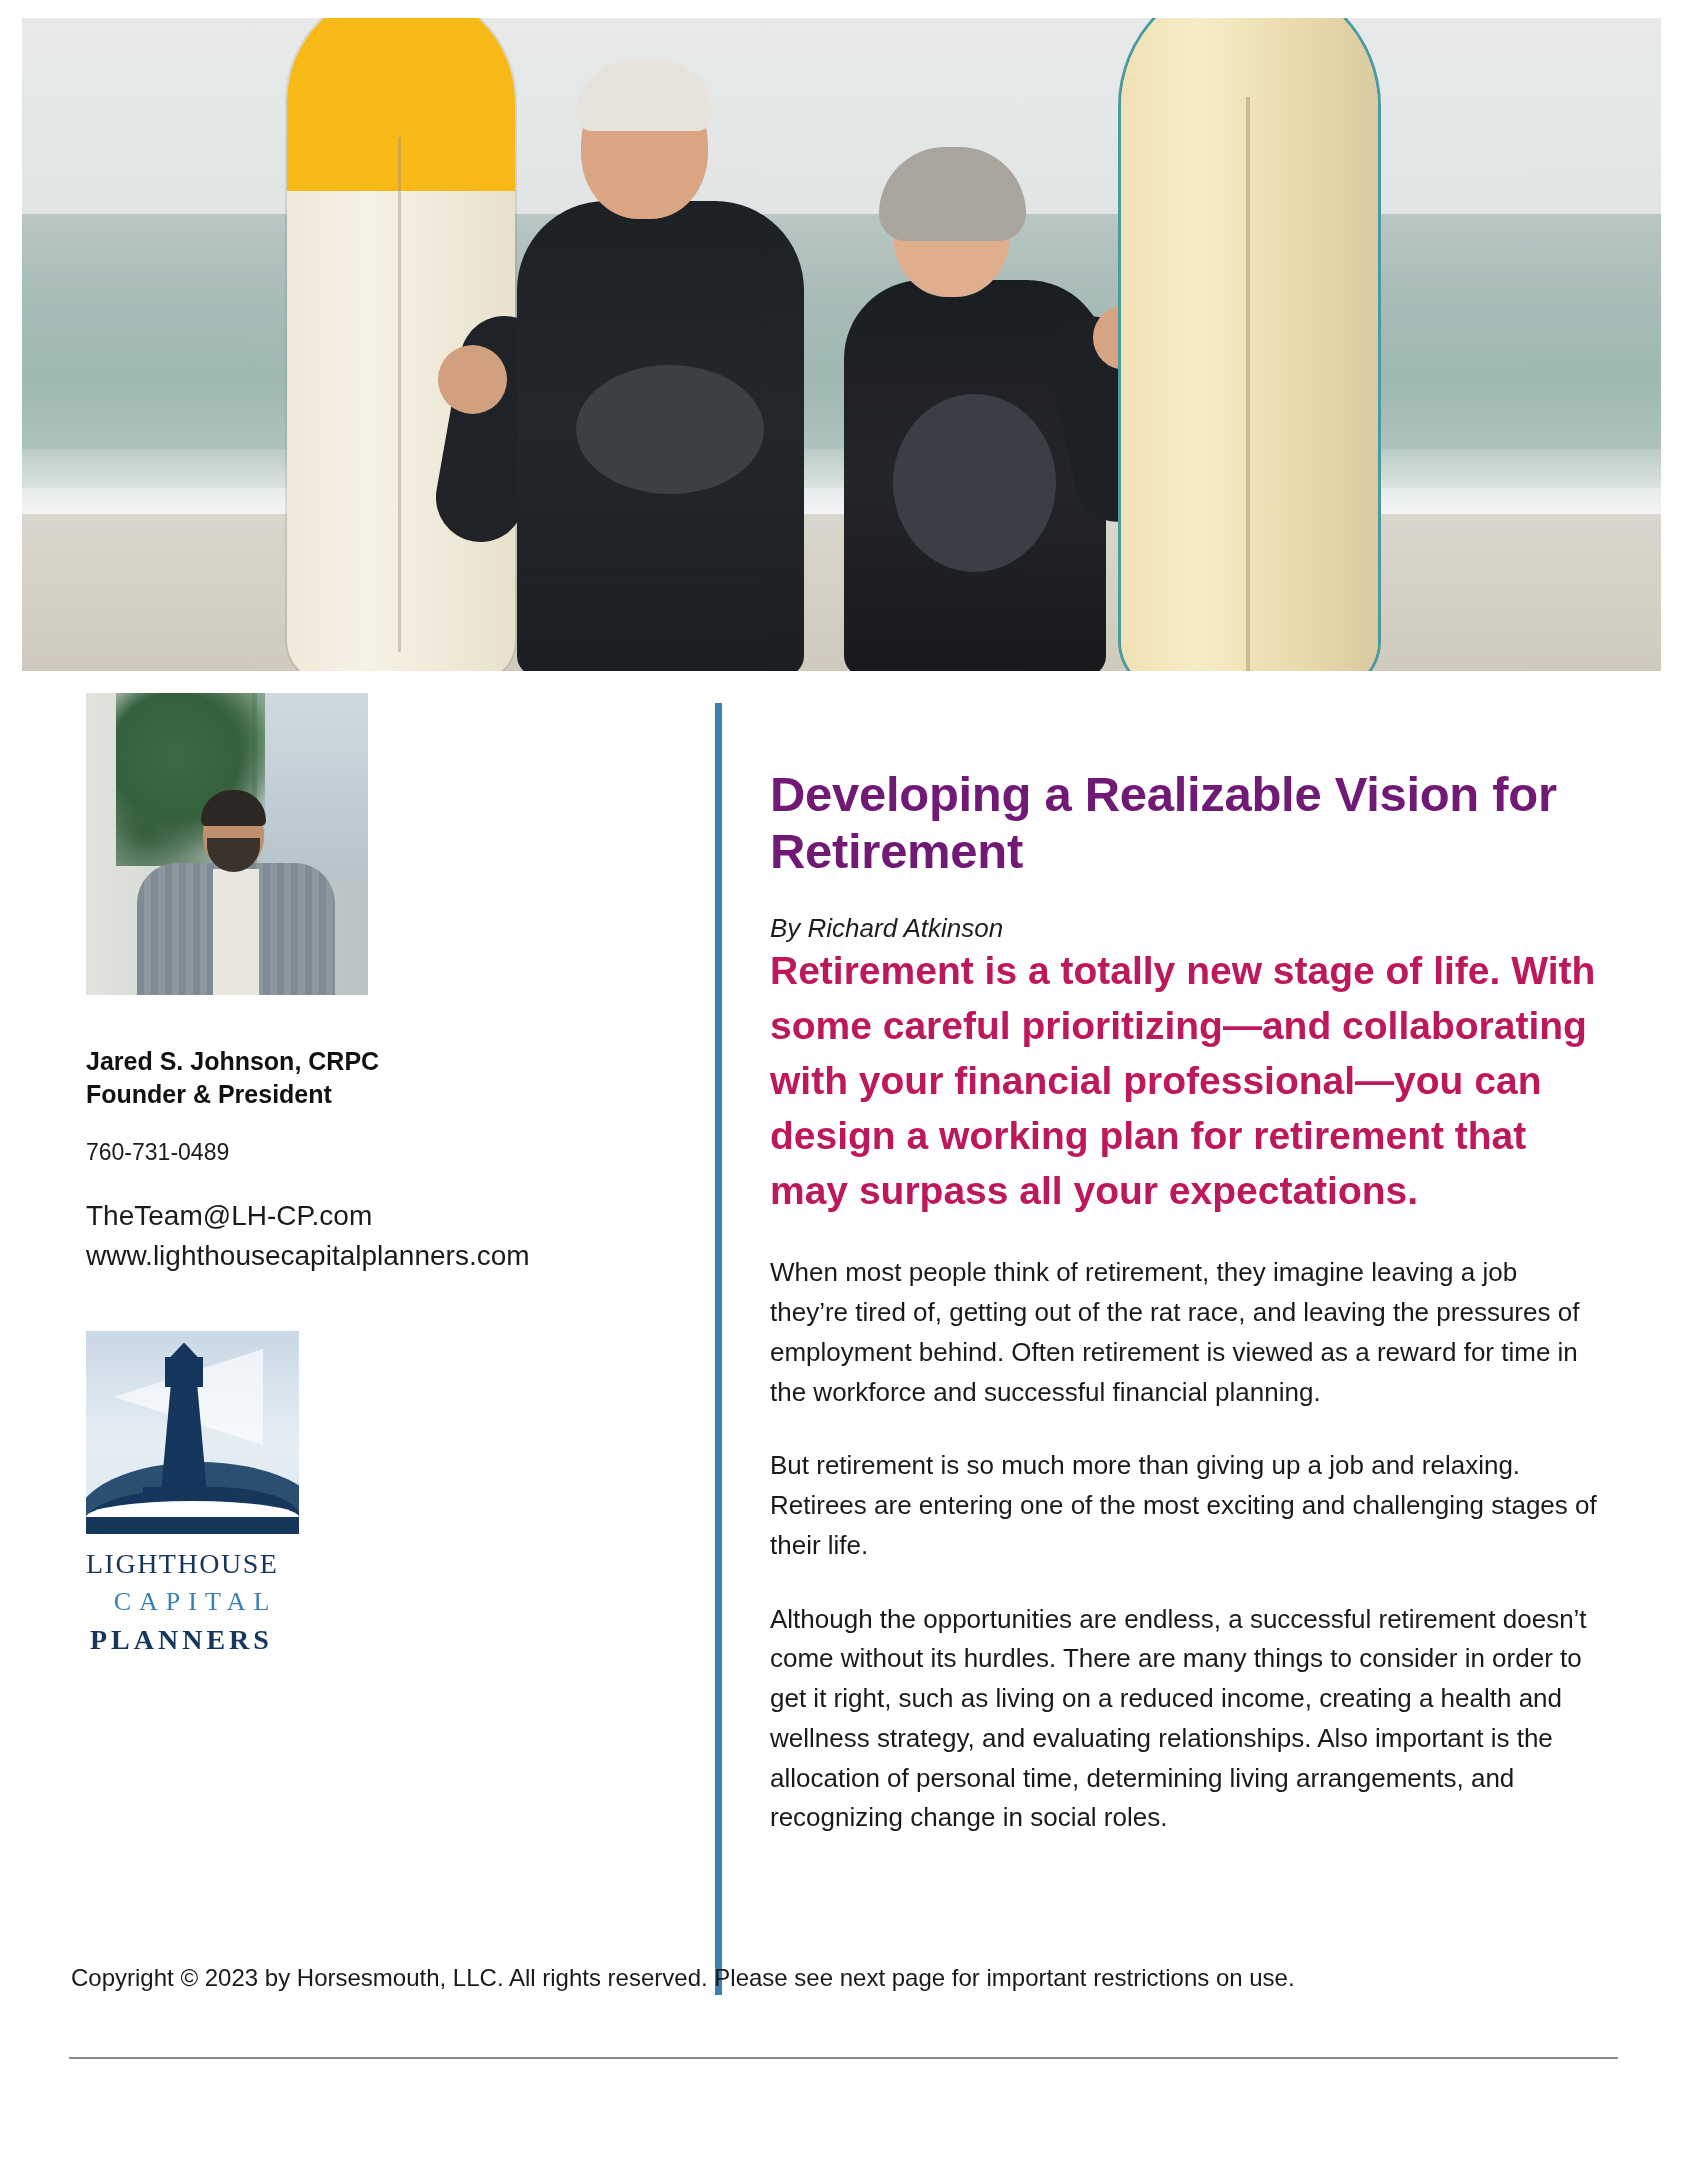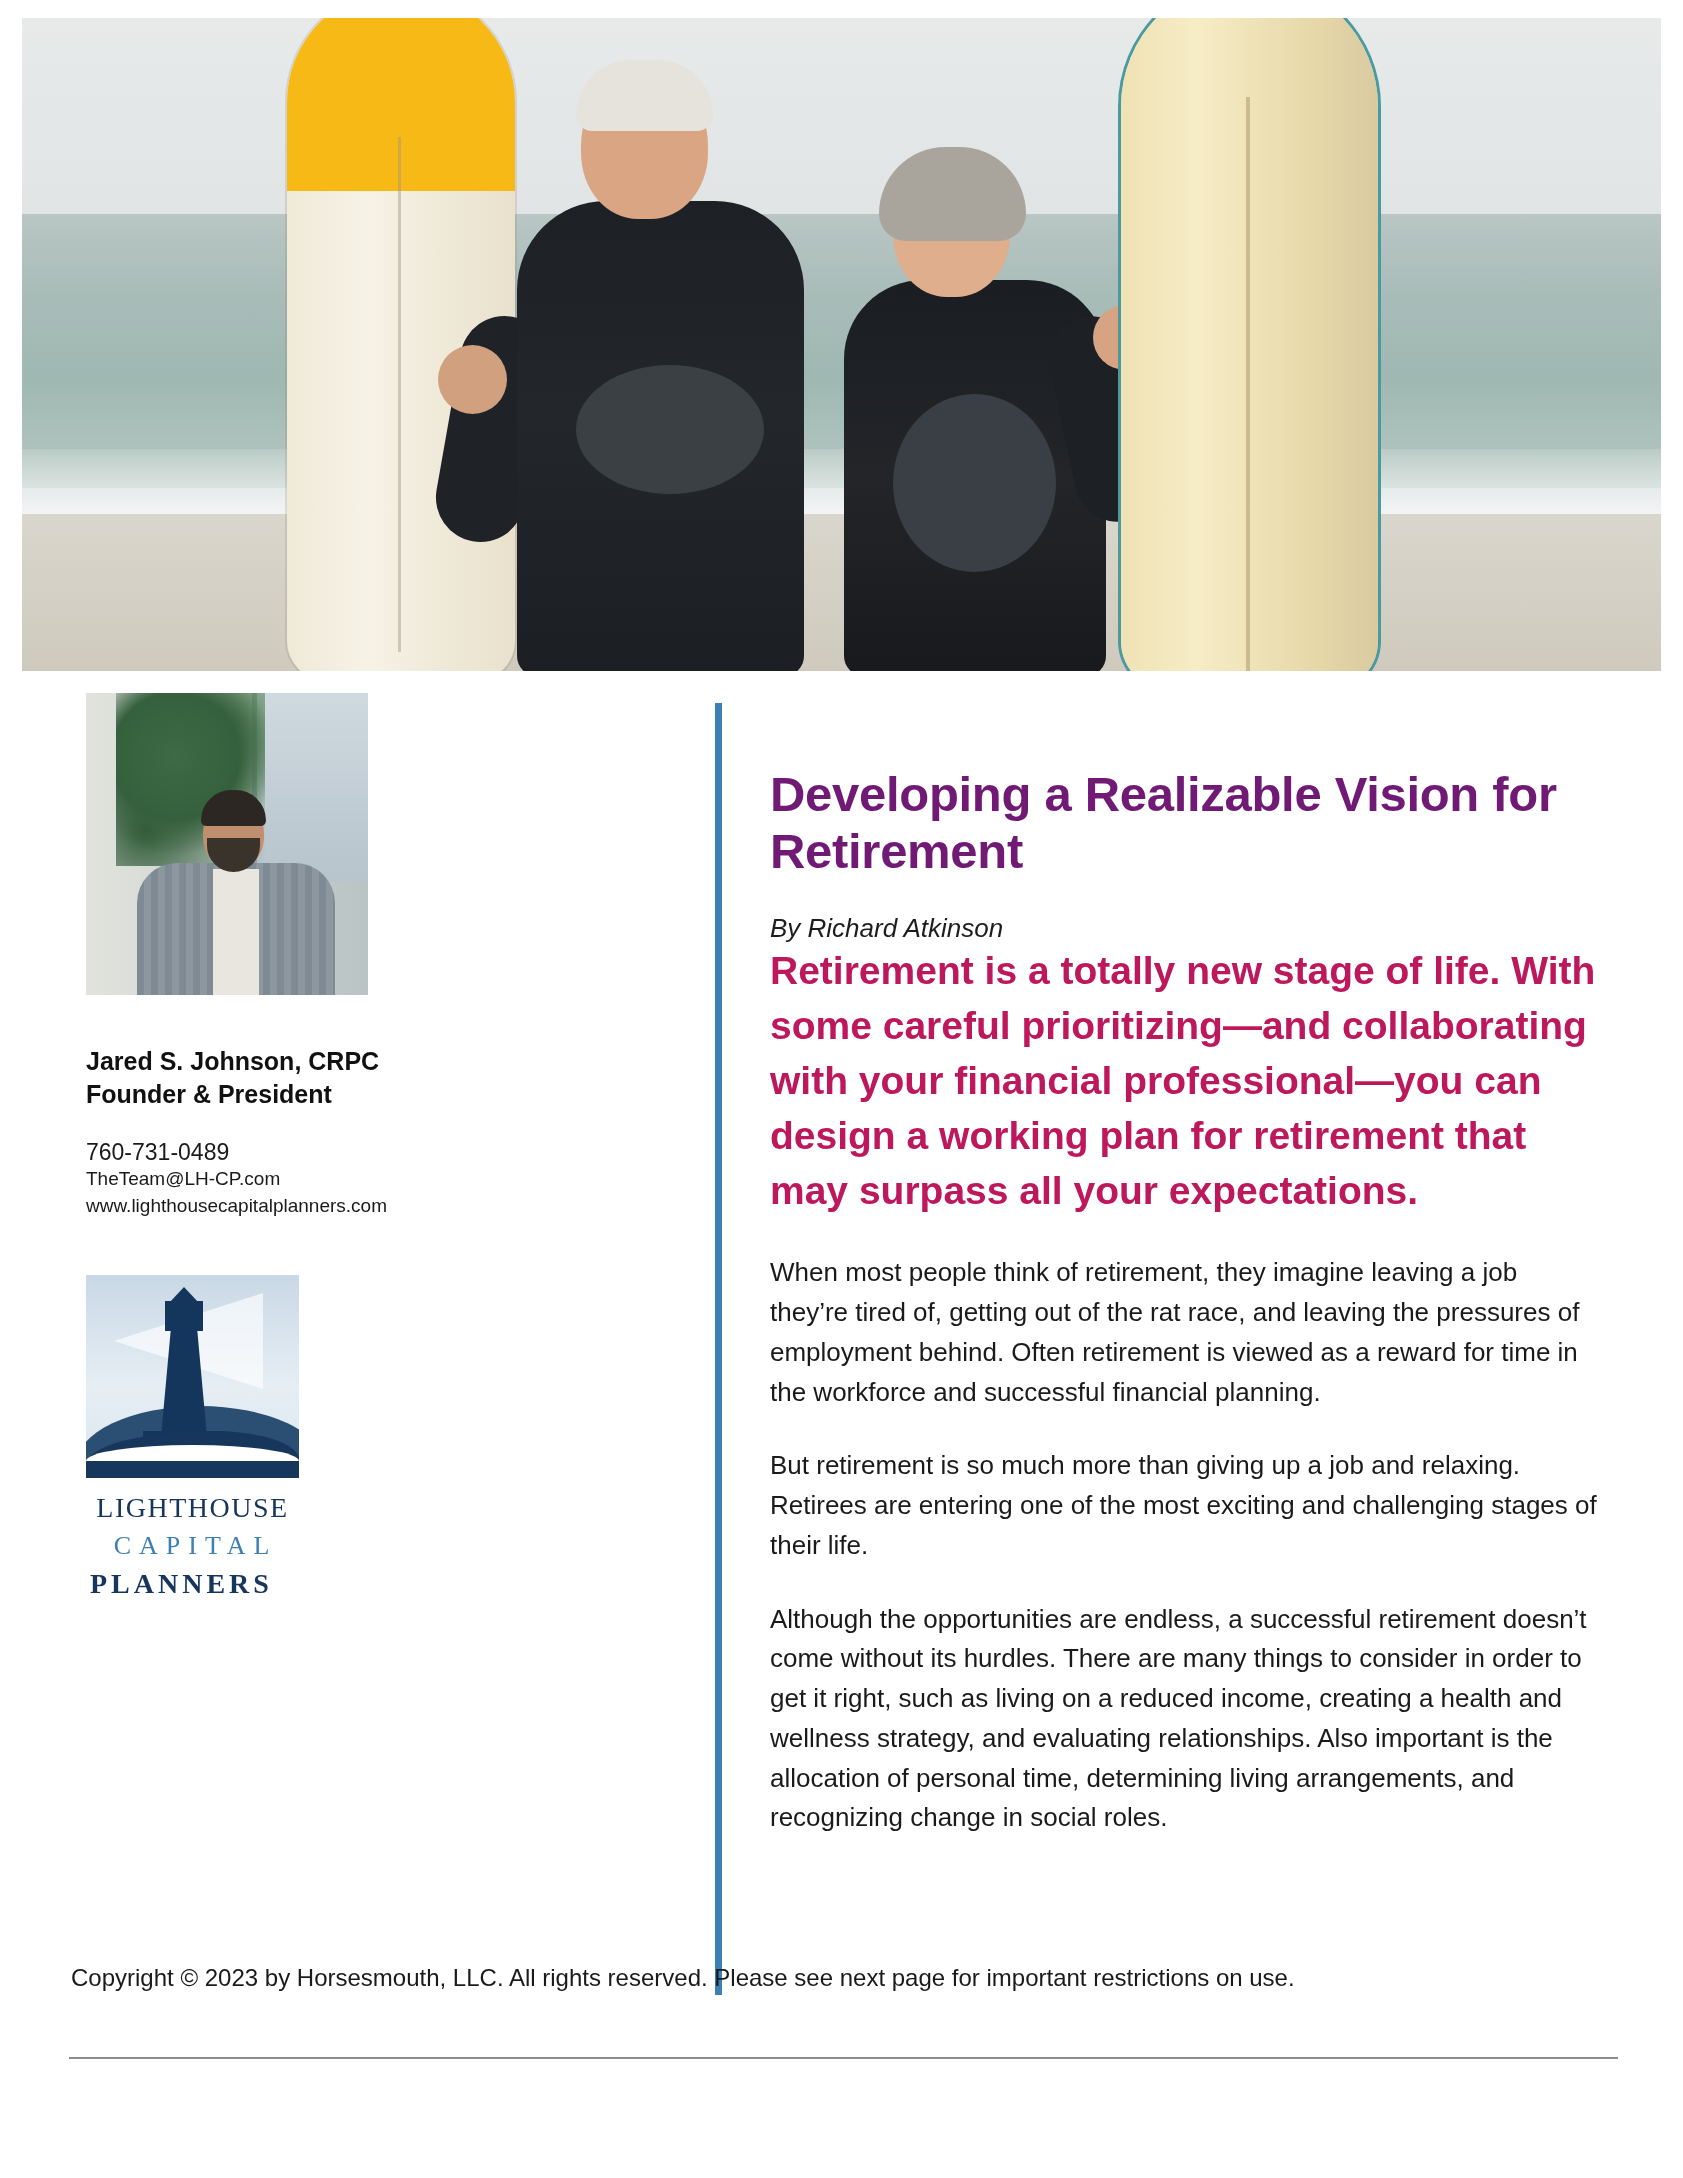--- a/index.html
+++ b/index.html
@@ -218,21 +218,22 @@
     font-size: 23px;
     line-height: 1.42;
     color: #1a1a1a;
   }
   .phone-block {
     margin-top: 28px;
     font-size: 23px;
     color: #1a1a1a;
   }
   .web-block {
-    font-size: 19px;
+    margin-top: 30px;
+    font-size: 28px;
     line-height: 1.42;
     color: #1a1a1a;
   }
 
   .logo-wrap {
     margin-top: 55px;
     width: 233px;
   }
   .logo-mark {
     width: 213px; height: 203px;
@@ -283,21 +284,20 @@
     width: 213px; height: 16px;
     background: #ffffff;
     border-radius: 50% 50% 0 0 / 100% 100% 0 0;
   }
   .logo-text1 {
     margin-top: 14px;
     font-family: "Liberation Serif", serif;
     font-size: 28px;
     letter-spacing: 1.5px;
     color: #16365c;
-    text-align: center;
     width: 213px;
   }
   .logo-text2 {
     margin-top: 7px;
     font-family: "Liberation Serif", serif;
     font-size: 26px;
     letter-spacing: 8px;
     color: #3b7fb5;
     text-align: center;
     width: 213px;

